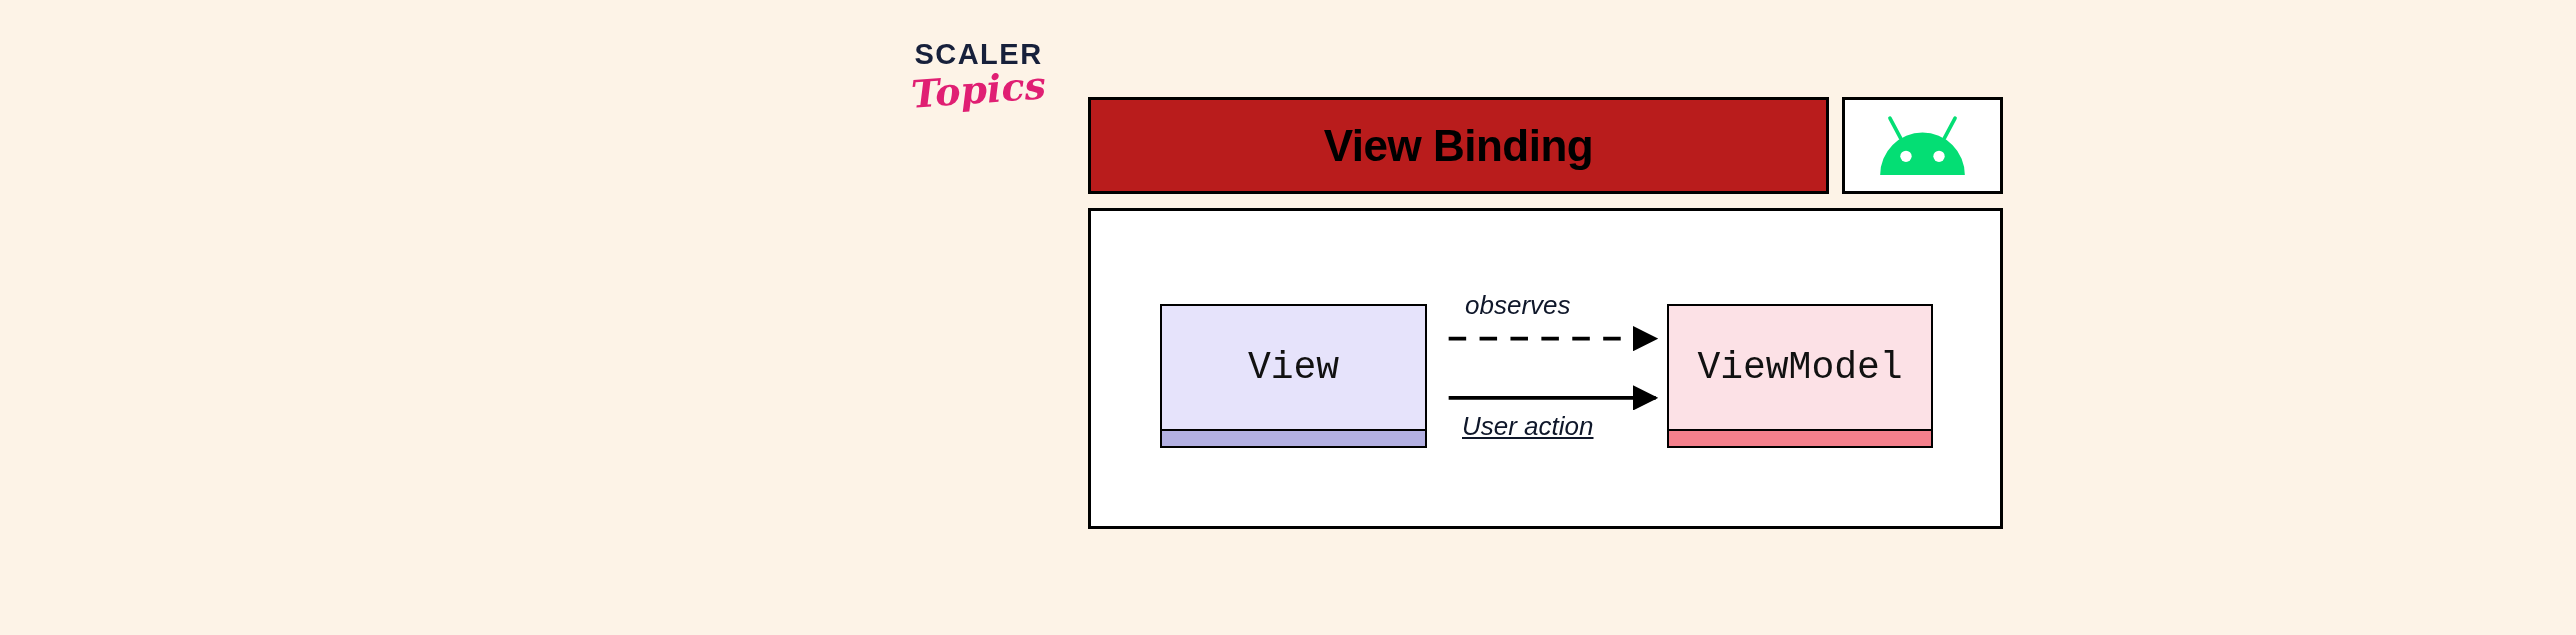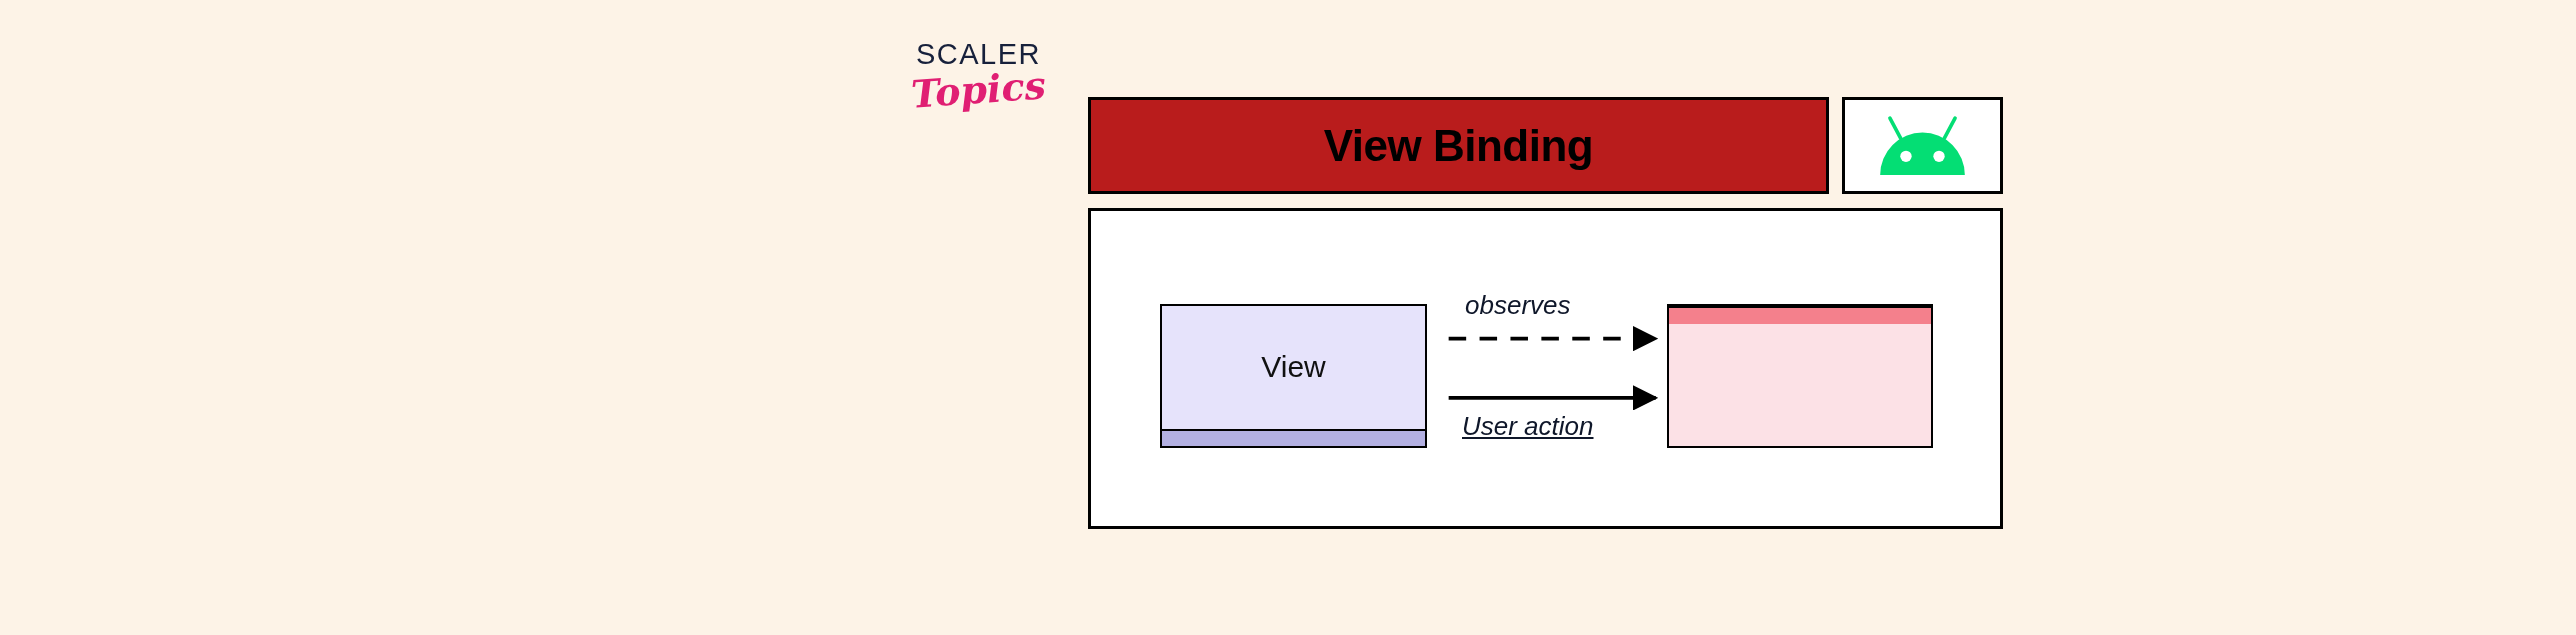--- a/index.html
+++ b/index.html
@@ -18,21 +18,21 @@
   
   #logo {
     position: absolute;
     left: 896px;
     top: 40px;
     width: 165px;
     height: 88px;
   }
   #logo-wordmark {
     font-family: "Liberation Sans", sans-serif;
-    font-weight: normal;
+    font-weight: bold;
     font-size: 29px;
     letter-spacing: 1.5px;
     color: #17203b;
     line-height: 1;
     text-align: center;
   }
   #logo-script {
     font-family: "DejaVu Serif", serif;
     font-style: italic;
     font-weight: bold;
@@ -107,22 +107,22 @@
     display: flex;
     flex-direction: column;
   }
   .node-body {
     flex: 1 1 auto;
     display: flex;
     align-items: center;
     justify-content: center;
   }
   .node-label {
-    font-family: Liberation Sans, sans-serif;
-    font-size: 30px;
+    font-family: Liberation Mono, monospace;
+    font-size: 38px;
     color: #111111;
     white-space: nowrap;
   }
   .node-bar {
     height: 15.5px;
     border-top: 2.6px solid #000000;
     box-sizing: content-box;
   }
 
   #node-view {
@@ -197,20 +197,23 @@
 <div id="main-panel"></div>
 
 <div class="node" id="node-view">
   <div class="node-body">
     <span class="node-label">View</span>
   </div>
   <div class="node-bar"></div>
 </div>
 
 <div class="node" id="node-viewmodel">
+  <div class="node-body">
+    <span class="node-label">ViewModel</span>
+  </div>
   <div class="node-bar"></div>
 </div>
 
 <svg id="edges" viewBox="0 0 6000 1234" width="3091" height="636">
   <defs>
     <marker id="arrowhead" viewBox="0 0 10 10" refX="9" refY="5" markerWidth="7" markerHeight="7" orient="auto-start-reverse">
       <path d="M 0 0 L 10 5 L 0 10 z" fill="#000000"></path>
     </marker>
   </defs>
 

